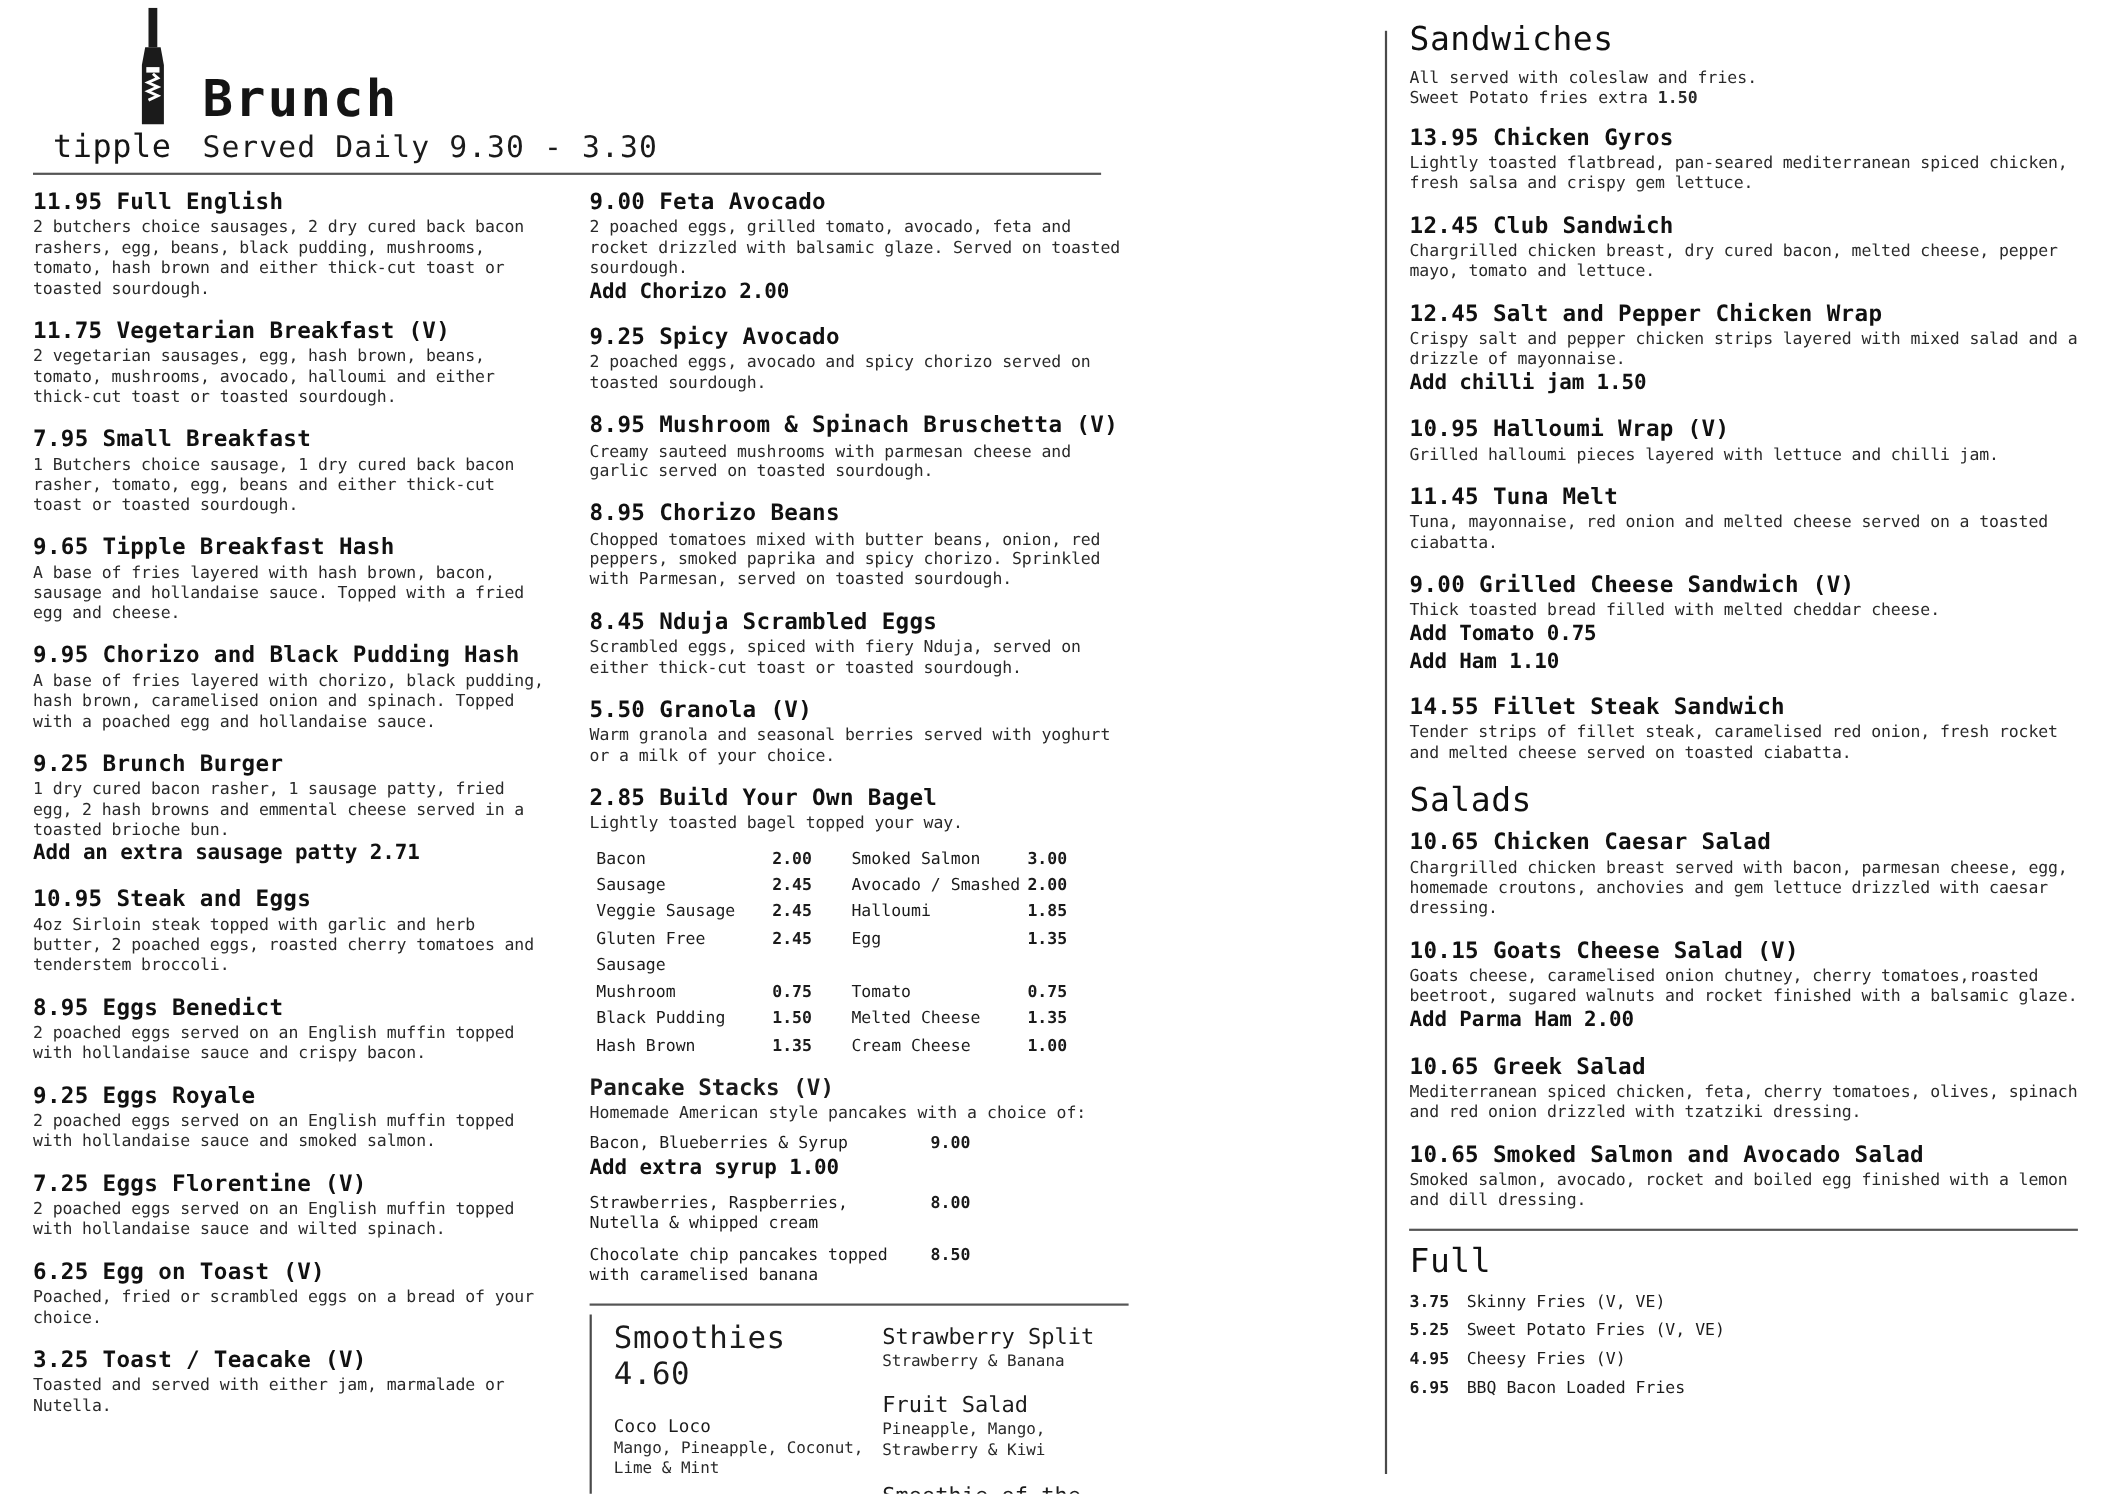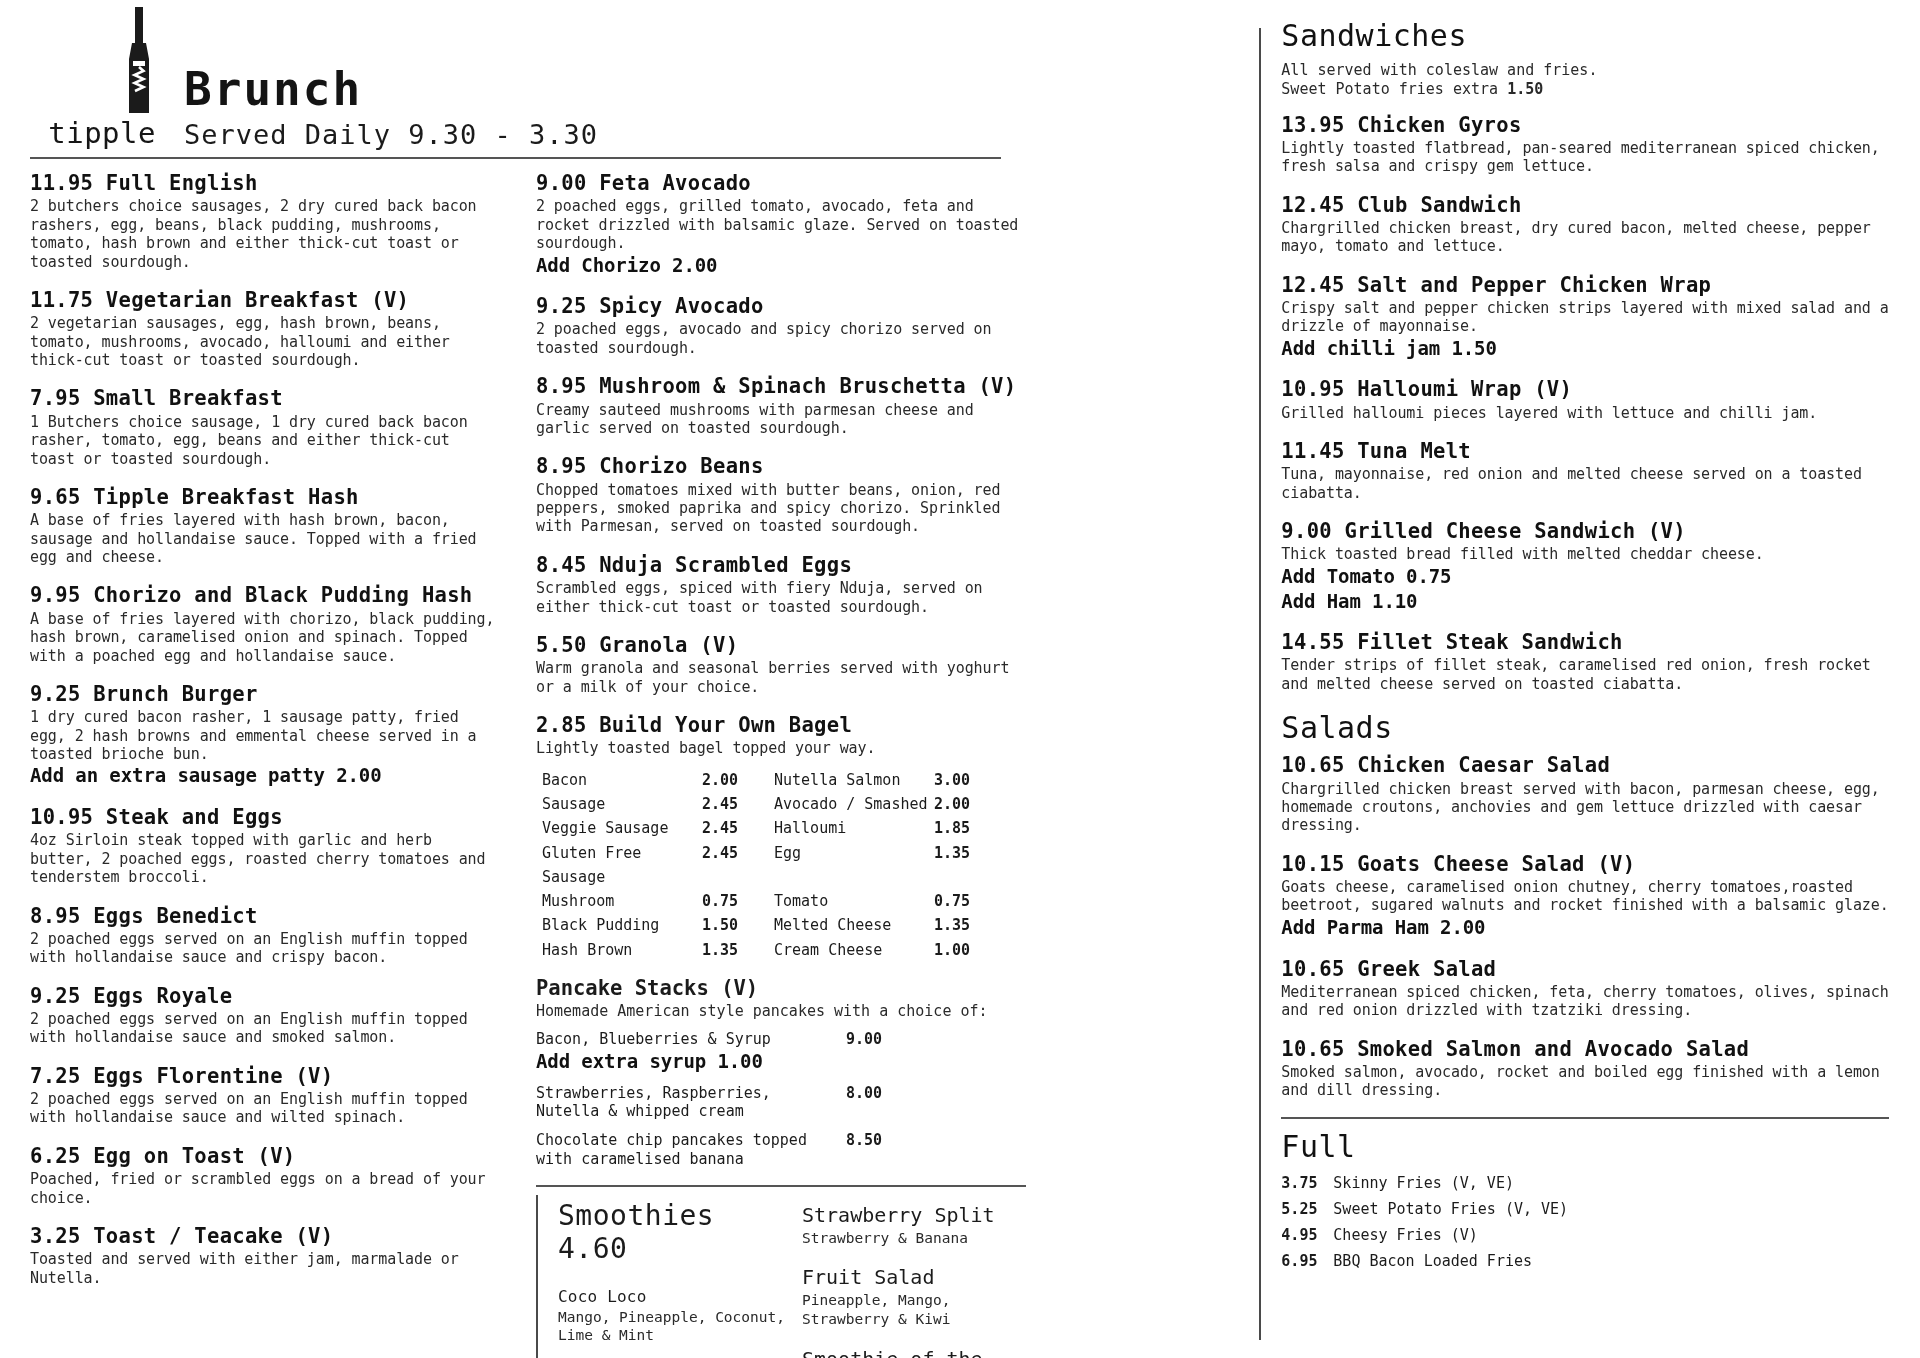--- a/index.html
+++ b/index.html
@@ -150,21 +150,21 @@
           <div class="item-title">9.65 Tipple Breakfast Hash</div>
           <p class="item-desc">A base of fries layered with hash brown, bacon, sausage and hollandaise sauce. Topped with a fried egg and cheese.</p>
         </div>
         <div class="item">
           <div class="item-title">9.95 Chorizo and Black Pudding Hash</div>
           <p class="item-desc">A base of fries layered with chorizo, black pudding, hash brown, caramelised onion and spinach. Topped with a poached egg and hollandaise sauce.</p>
         </div>
         <div class="item">
           <div class="item-title">9.25 Brunch Burger</div>
           <p class="item-desc">1 dry cured bacon rasher, 1 sausage patty, fried egg, 2 hash browns and emmental cheese served in a toasted brioche bun.</p>
-          <p class="item-add">Add an extra sausage patty 2.00</p>
+          <p class="item-add">Add an extra sausage patty 2.71</p>
         </div>
         <div class="item">
           <div class="item-title">10.95 Steak and Eggs</div>
           <p class="item-desc">4oz Sirloin steak topped with garlic and herb butter, 2 poached eggs, roasted cherry tomatoes and tenderstem broccoli.</p>
         </div>
         <div class="item">
           <div class="item-title">8.95 Eggs Benedict</div>
           <p class="item-desc">2 poached eggs served on an English muffin topped with hollandaise sauce and crispy bacon.</p>
         </div>
         <div class="item">
@@ -213,21 +213,21 @@
         </div>
         <div class="item" style="margin-bottom:4px">
           <div class="item-title">2.85 Build Your Own Bagel</div>
           <p class="item-desc">Lightly toasted bagel topped your way.</p>
         </div>
 
         <div class="bagel-table">
           <div class="bagel-row">
             <span class="bt-name">Bacon</span>
             <span class="bt-price">2.00</span>
-            <span class="bt-name2">Nutella Salmon</span>
+            <span class="bt-name2">Smoked Salmon</span>
             <span class="bt-price2">3.00</span>
           </div>
           <div class="bagel-row">
             <span class="bt-name">Sausage</span>
             <span class="bt-price">2.45</span>
             <span class="bt-name2">Avocado / Smashed</span>
             <span class="bt-price2">2.00</span>
           </div>
           <div class="bagel-row">
             <span class="bt-name">Veggie Sausage</span>

